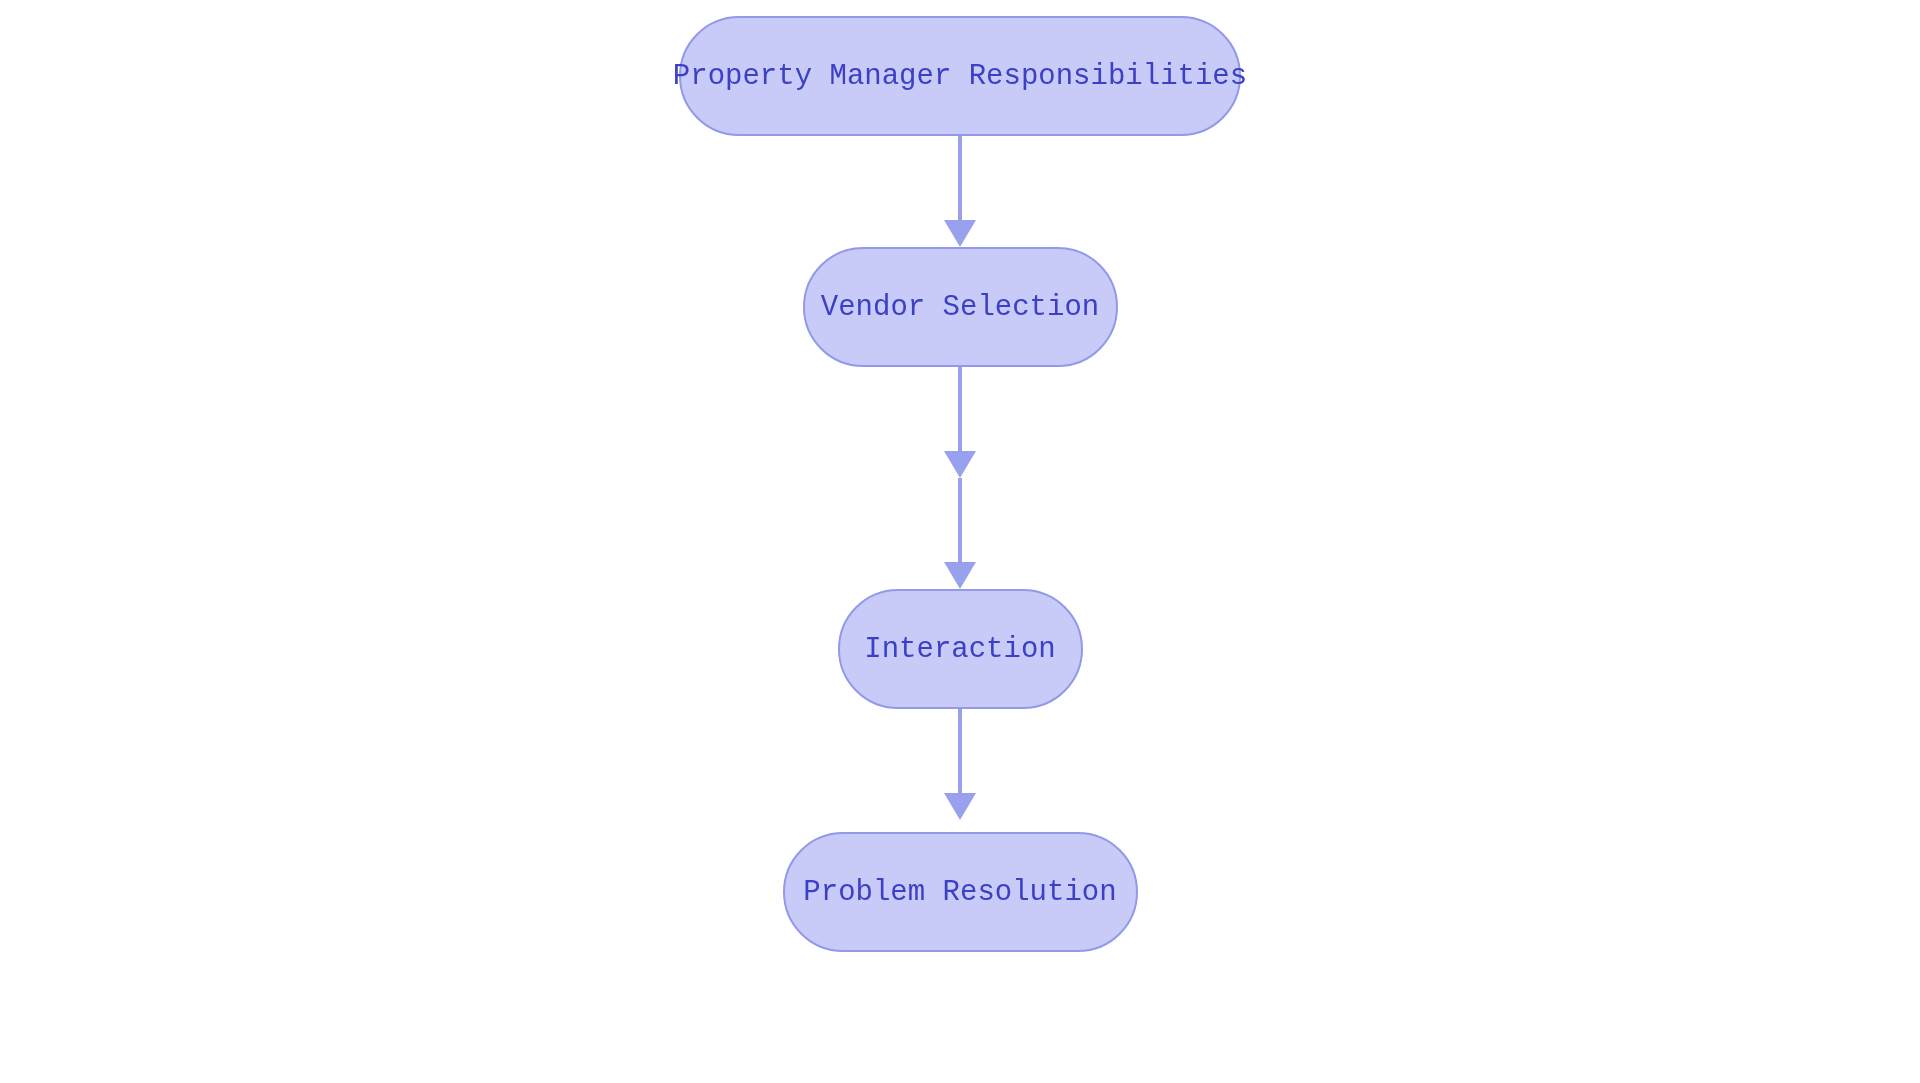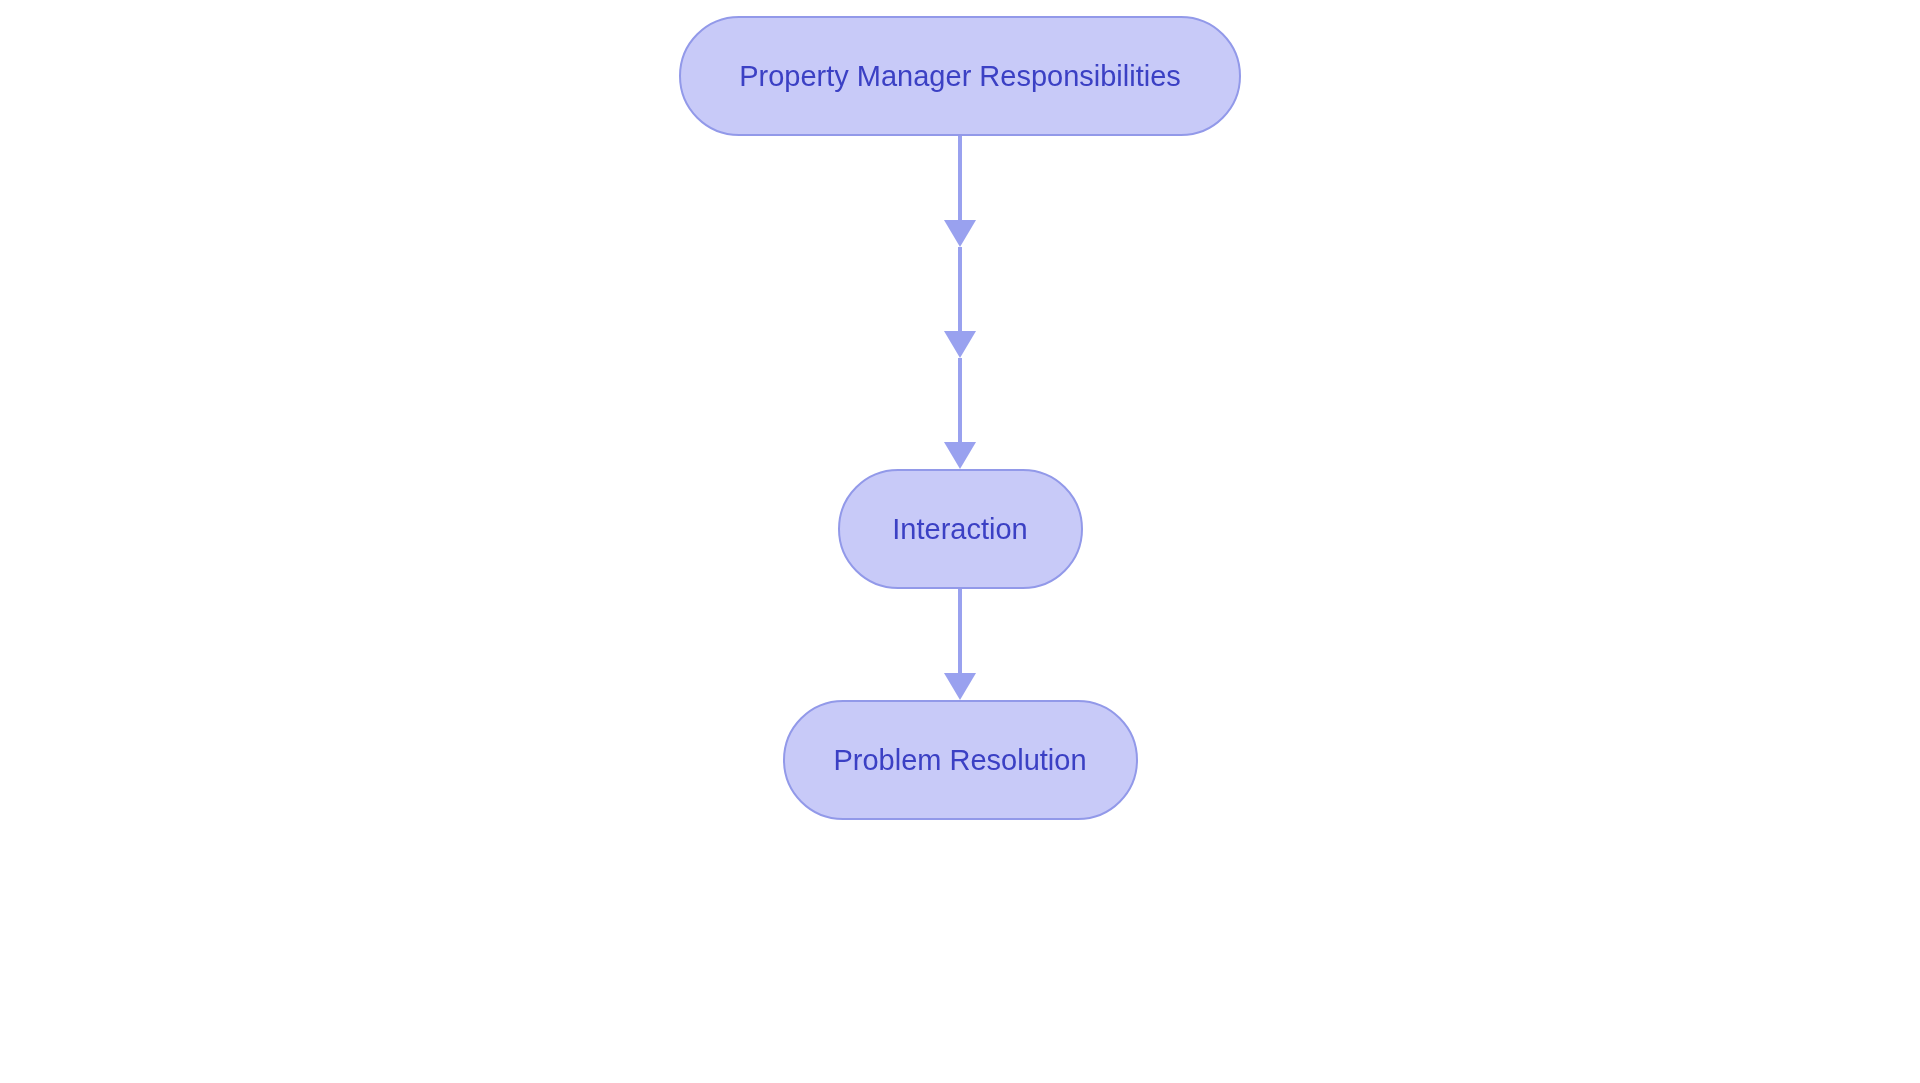--- a/index.html
+++ b/index.html
@@ -23,32 +23,33 @@
   .node {
     height: 120px;
     border-radius: 60px;
     background: var(--color-node-fill, #c8caf8);
     border: 2px solid var(--color-node-border, #9299e9);
     box-sizing: border-box;
     display: flex;
     align-items: center;
     justify-content: center;
     flex: 0 0 auto;
+    font-family: Liberation Mono, monospace;
   }
   .node-label {
     color: var(--color-text, #3b40c4);
     font-size: 29px;
     white-space: nowrap;
     text-align: center;
   }
   .n1 { width: 562px; }
   .n2 { width: 315px; }
   .n3 { width: 494px; }
   .n4 { width: 245px; }
-  .n5 { width: 355px; }
+  .n5 { width: 355px; margin-top: 12px; }
   .connector {
     height: 111px;
     display: flex;
     flex-direction: column;
     align-items: center;
     flex: 0 0 auto;
   }
   .connector .line {
     width: 4px;
     flex: 1 1 auto;
@@ -69,20 +70,23 @@
 
   <div class="node n1">
     <span class="node-label">Property Manager Responsibilities</span>
   </div>
 
   <div class="connector">
     <div class="line"></div>
     <div class="head"></div>
   </div>
 
+  <div class="node n2">
+    <span class="node-label">Vendor Selection</span>
+  </div>
 
   <div class="connector">
     <div class="line"></div>
     <div class="head"></div>
   </div>
 
 
   <div class="connector">
     <div class="line"></div>
     <div class="head"></div>

